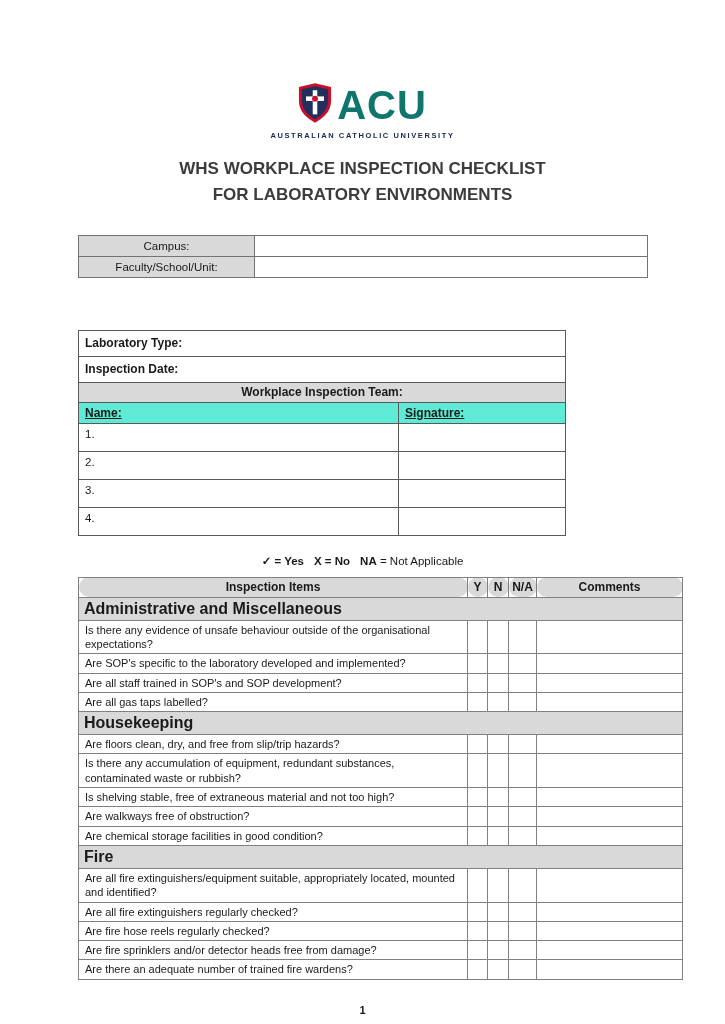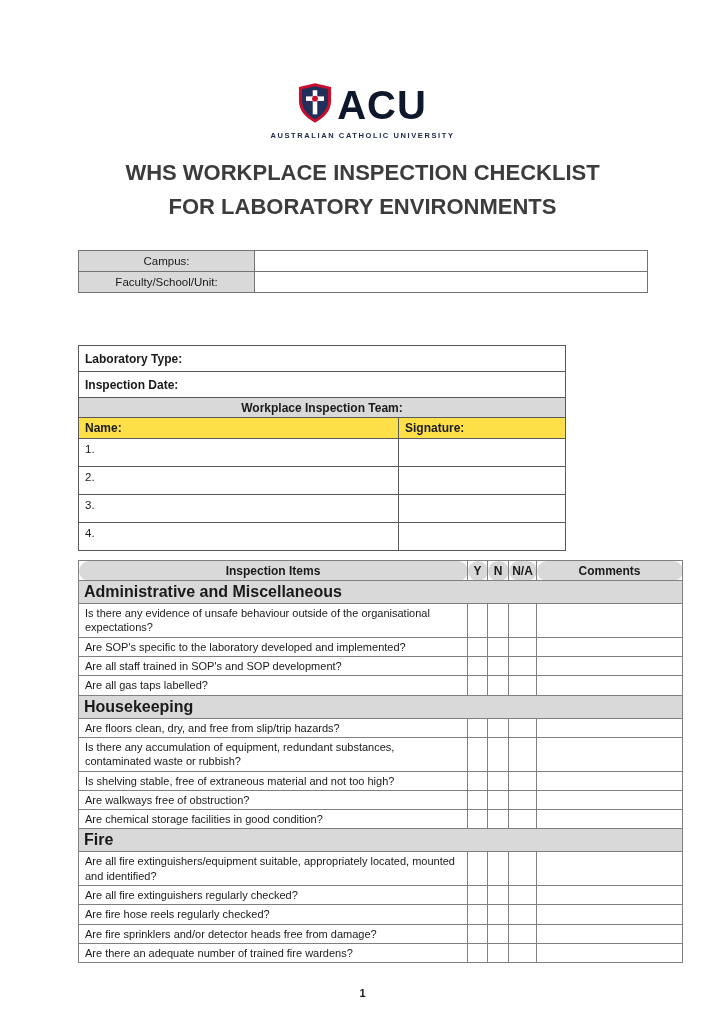--- a/index.html
+++ b/index.html
@@ -10,51 +10,51 @@
     color:#1a1a1a;
     position:relative;
   }
   .page { width:725px; height:1024px; position:relative; overflow:hidden; }
 
   
   .logo-block { padding-top:82px; text-align:center; }
   .logo-row { display:inline-flex; align-items:center; gap:5px; }
   .acu-text {
     font-size:40px; font-weight:bold; letter-spacing:1px;
-    color:#0f172a; line-height:1;
+    color:#0f766e; line-height:1;
   }
   .logo-subtitle {
     margin-top:3px; font-size:7.5px; letter-spacing:1.6px;
     color:#20294f; font-weight:bold;
   }
 
   
   .doc-title {
     margin-top:16px; text-align:center;
-    font-size:22px; font-weight:bold; color:#3c3c3c;
+    font-size:17px; font-weight:bold; color:#3c3c3c;
     line-height:1.55;
   }
 
   
   table { border-collapse:collapse; }
   .campus-table { margin:26px 0 0 78px; width:570px; }
   .campus-table td { border:1px solid #737373; height:21px; font-size:11.5px; }
   .campus-table td.lbl {
     background:#d9d9d9; width:176px; text-align:center; padding:1px 4px;
   }
   .campus-table td.val { background:#ffffff; }
 
   
   .team-table { margin:52px 0 0 78px; width:488px;border-radius:25px; }
   .team-table td { border:1px solid #595959; font-size:12px; padding:2px 6px; }
   .team-table td.block-lbl { font-weight:bold; height:26px; vertical-align:middle; }
   .team-table td.team-head {
     background:#d9d9d9; font-weight:bold; text-align:center; height:20px;margin-left:36px;
   }
-  .team-table td.col-head { background:#fde047; font-weight:bold; height:21px; }
+  .team-table td.col-head { background:#5eead4; font-weight:bold; height:21px;text-decoration:underline; }
   .team-table td.num-cell { height:28px; font-size:11.5px; vertical-align:top; padding-top:4px; }
   .team-table td.sig-cell { background:#ffffff; }
   .team-table .name-col { width:320px; }
 
   
   .legend { margin-top:18px; width:725px; text-align:center; font-size:11.5px; color:#1a1a1a; }
   .legend b { font-weight:bold; }
   .legend .sp { display:inline-block; width:10px; }
 
   
@@ -142,20 +142,23 @@
       <td class="num-cell name-col"><span>3.</span></td>
       <td class="sig-cell"></td>
     </tr>
     <tr>
       <td class="num-cell name-col"><span>4.</span></td>
       <td class="sig-cell"></td>
     </tr>
   </tbody>
     </table>
 
+  <div class="legend">
+    <b>✓ = Yes</b><span class="sp"></span><b>X = No</b><span class="sp"></span><b>NA</b> <span>= Not Applicable</span>
+  </div>
 
   <table class="checklist">
     <colgroup>
       <col style="width:389px">
         <col style="width:20px">
         <col style="width:21px">
         <col style="width:28px">
         <col style="width:146px">
     </colgroup>
     <tbody>

